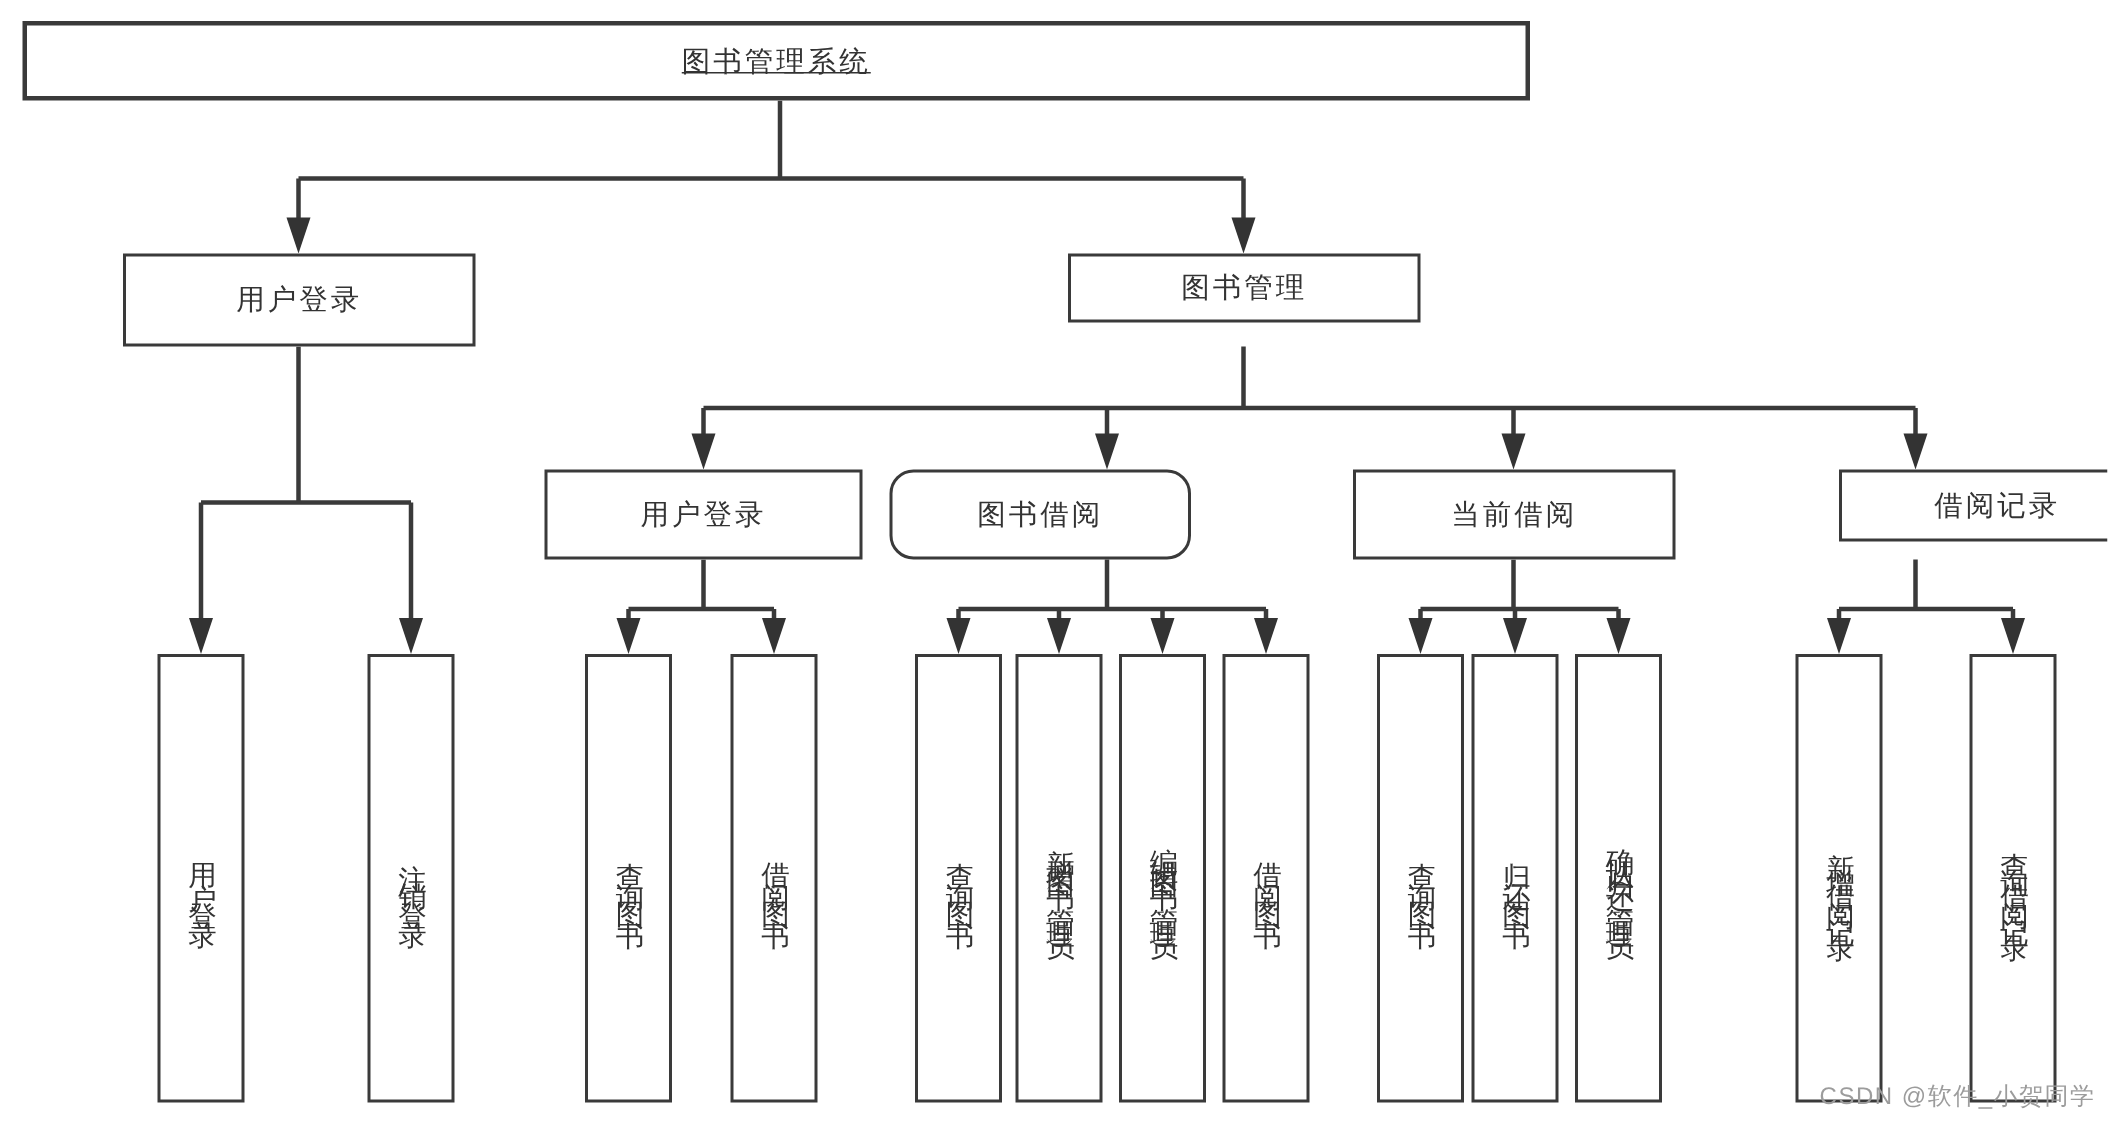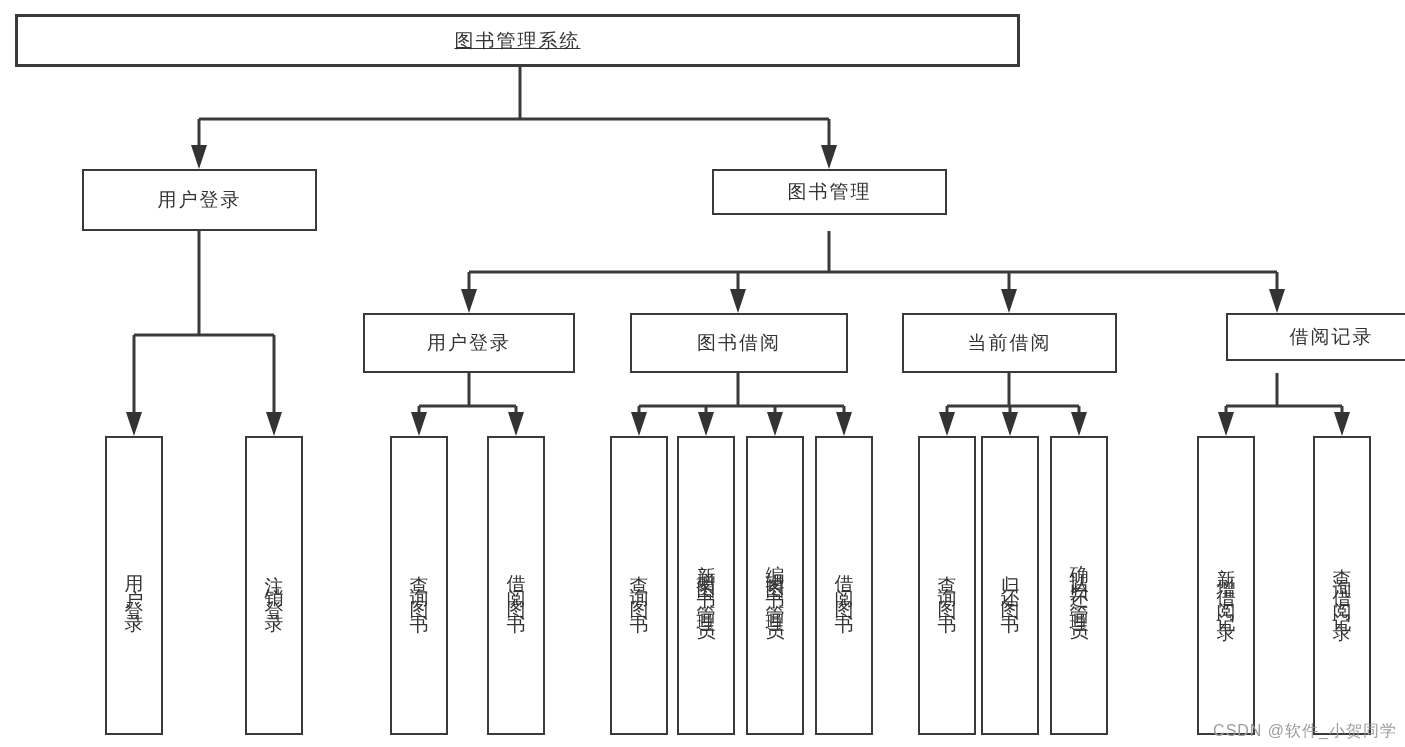--- a/index.html
+++ b/index.html
@@ -52,21 +52,21 @@
     white-space: nowrap;
   }
   .mid .vtext { letter-spacing: 11px; }
   .dense .vtext { letter-spacing: 8px; }
 
   
   #n-root          { left: 15px;   top: 14px;  width: 1005px; height: 53px; }
   #n-user-login    { left: 82px;   top: 169px; width: 235px;  height: 62px; }
   #n-book-mgmt     { left: 712px;  top: 169px; width: 235px;  height: 46px; }
   #n-new-book      { left: 363px;  top: 313px; width: 212px;  height: 60px; }
-  #n-book-borrow   { left: 630px;  top: 313px; width: 218px;  height: 60px; }
+  #n-book-borrow   { left: 593px;  top: 313px; width: 201px;  height: 60px; border-radius: 16px; }
   #n-current-borrow{ left: 902px;  top: 313px; width: 215px;  height: 60px; font-family: Liberation Mono, monospace; }
   #n-borrow-record { left: 1226px; top: 313px; width: 211px;  height: 48px; }
 
   #l-user-login  { left: 105px; }
   #l-logout      { left: 245px; }
   #l-nb-query    { left: 390px; }
   #l-nb-borrow   { left: 487px; }
   #l-bb-query    { left: 610px; }
   #l-bb-add      { left: 677px; }
   #l-bb-edit     { left: 746px; }

